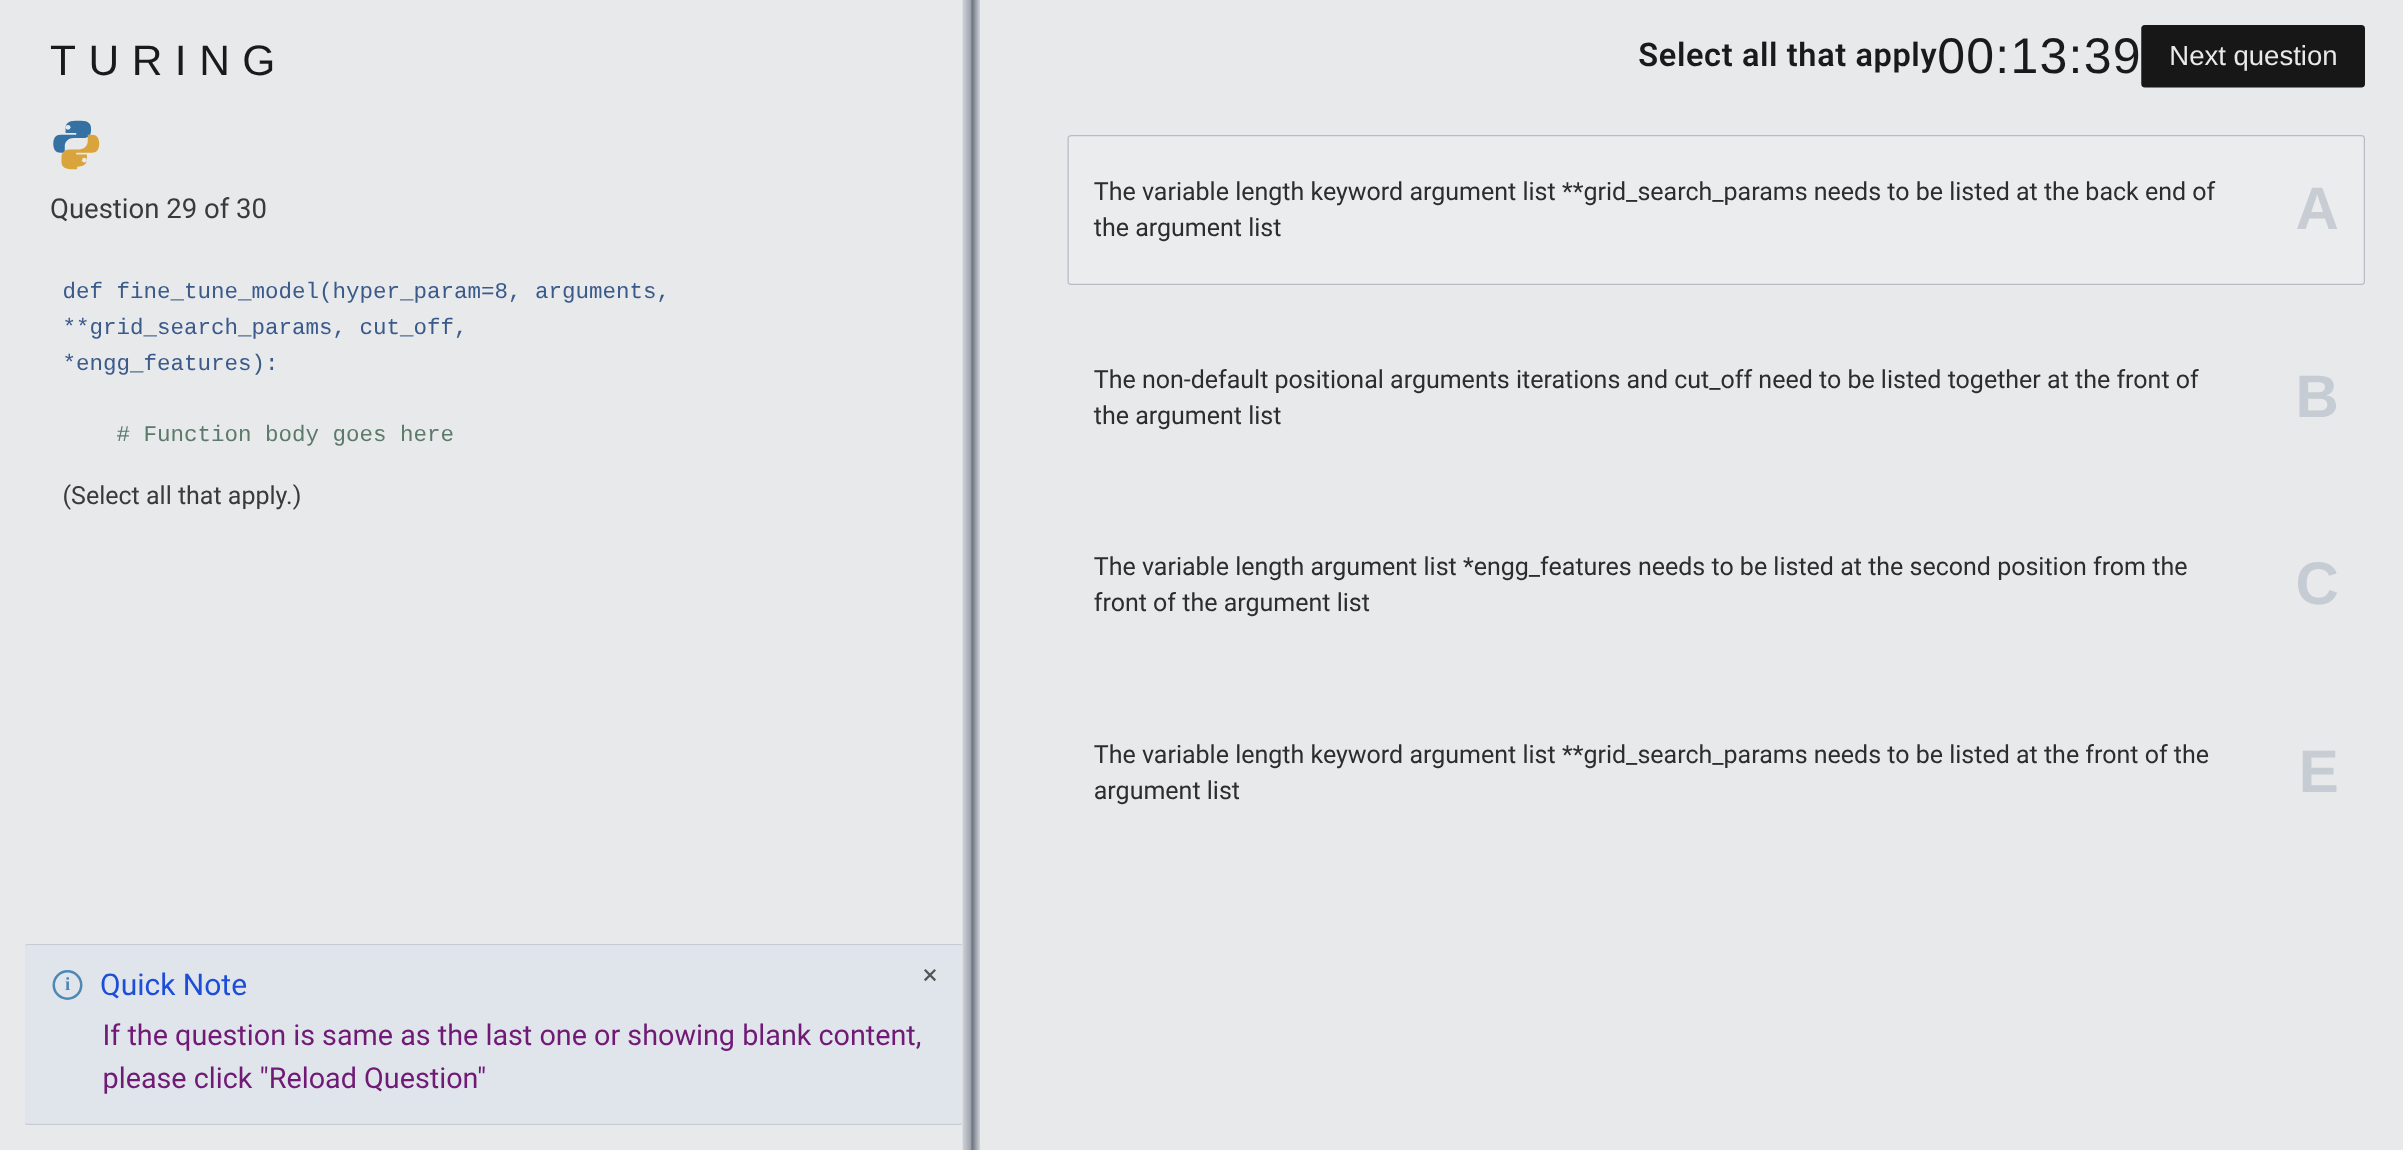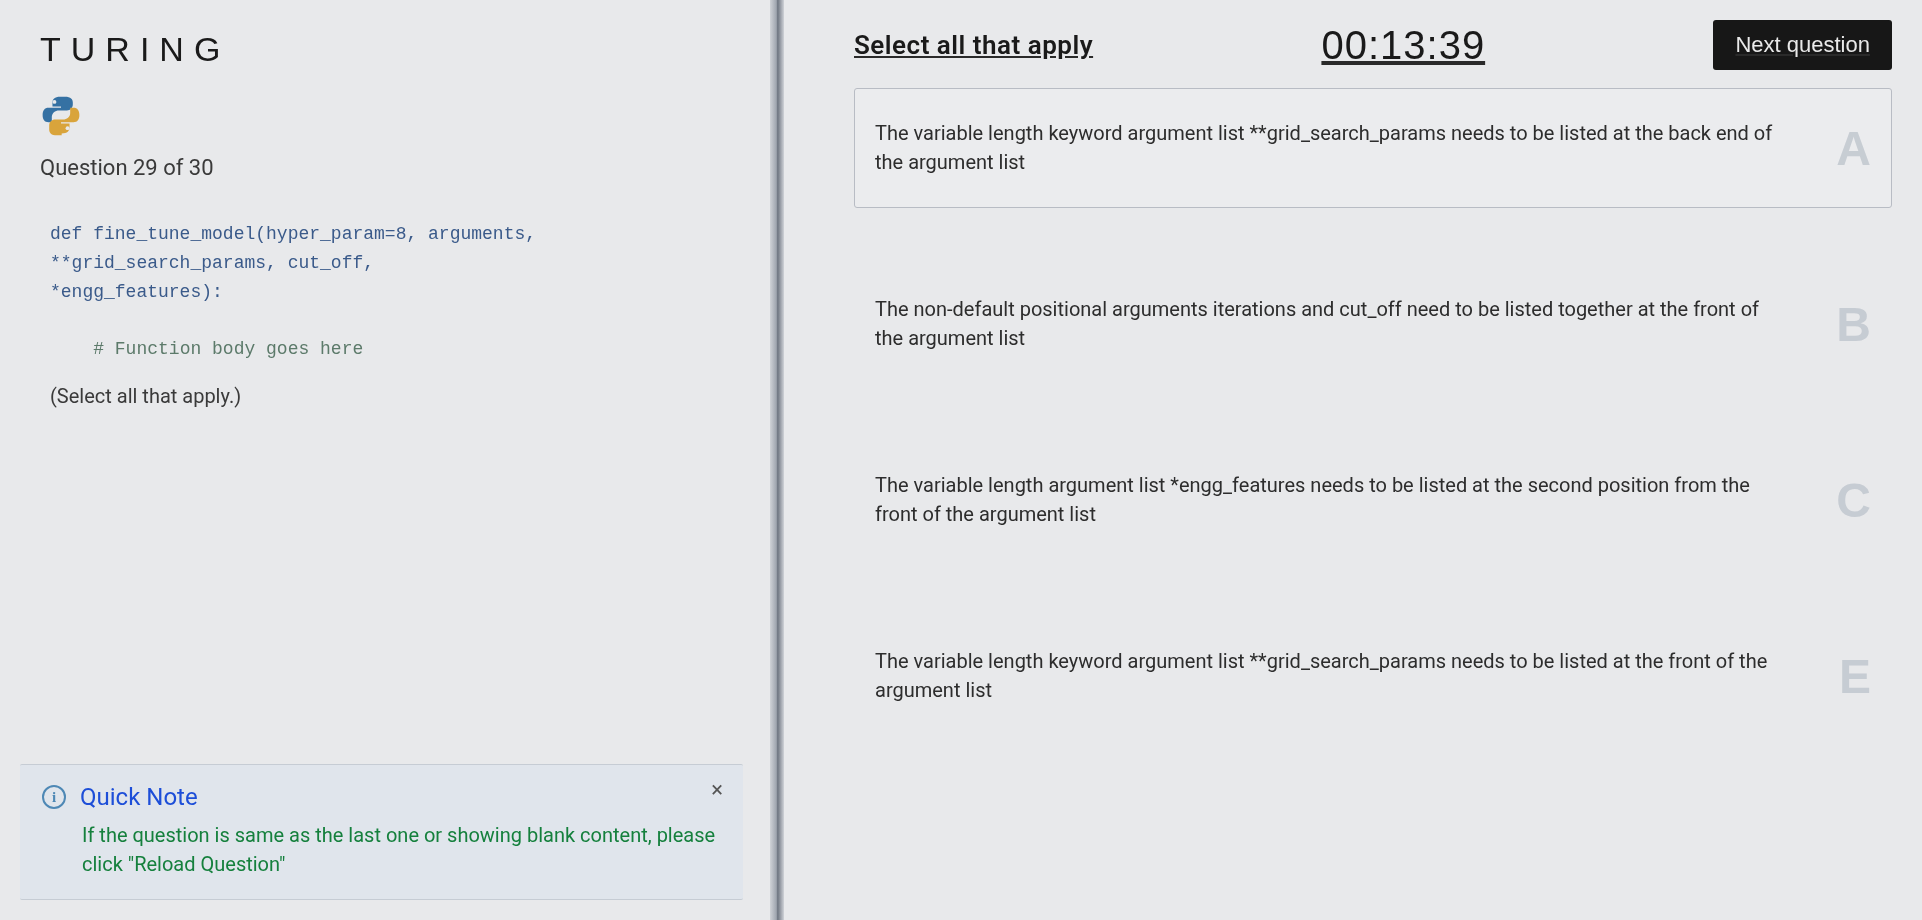--- a/index.html
+++ b/index.html
@@ -11,21 +11,21 @@
       width: 1922px;
       height: 920px;
       overflow: hidden;
     }
     .layout {
       display: flex;
       height: 100%;
     }
     .left-pane {
       width: 770px;
-      padding: 30px 47px 20px 40px;
+      padding: 30px 20px 20px 40px;
       position: relative;
       display: flex;
       flex-direction: column;
     }
     .divider {
       width: 14px;
       background: linear-gradient(to right, #d0d3d8 0%, #9fa5af 45%, #6d7480 55%, #d0d3d8 100%);
     }
     .right-pane {
       flex: 1;
@@ -67,38 +67,37 @@
       position: relative;
       border-radius: 2px;
     }
     .quick-note-head { display:flex; align-items:center; gap:14px; margin-bottom:10px;}
     .info-icon {
       width: 24px; height: 24px; border: 2px solid #4e88b5; border-radius: 50%;
       display:inline-flex; align-items:center; justify-content:center;
       color:#4e88b5; font-weight:700; font-size:15px; font-family:Georgia, serif;
     }
     .quick-note-title { font-size: 24px; color:#1d4ed8; }
-    .quick-note-text { font-size: 20px; color:#15803d; line-height:1.45; padding-left:40px; }
+    .quick-note-text { font-size: 23px; color:#701a75; line-height:1.45; padding-left:40px; }
     .quick-note-close {
       position:absolute; right:14px; top:14px; width:24px; height:24px;
       color:#555; font-size:22px; line-height:22px; text-align:center;
       cursor:pointer; user-select:none;
     }
     .top-bar {
-      display:flex; align-items:center; justify-content:space-between;
-      margin-bottom: 8px;
-      text-decoration: underline;
+      display:flex; align-items:center; justify-content:flex-end;
+      margin-bottom: 28px;
     }
     .sat { font-size: 26px; font-weight: 600; color:#1a1a1a; letter-spacing:0.5px; }
     .timer { font-size: 40px; font-weight: 400; color:#1a1a1a; font-family: "Helvetica Neue", Arial, sans-serif; letter-spacing:1px;}
     .next-btn {
       background:#171717; color:#e9e9e9; font-size:22px; padding:12px 22px;
       border:none; border-radius:3px; cursor:pointer;
     }
-    .options { display:flex; flex-direction:column; gap:56px; margin-top:10px; }
+    .options { display:flex; flex-direction:column; gap:30px; margin-top:10px; }
     .option {
       position:relative;
       border:1px solid transparent;
       padding:30px 100px 30px 20px;
       border-radius:3px;
       cursor:pointer;
       min-height: 110px;
       display:flex;
       align-items:center;
     }

